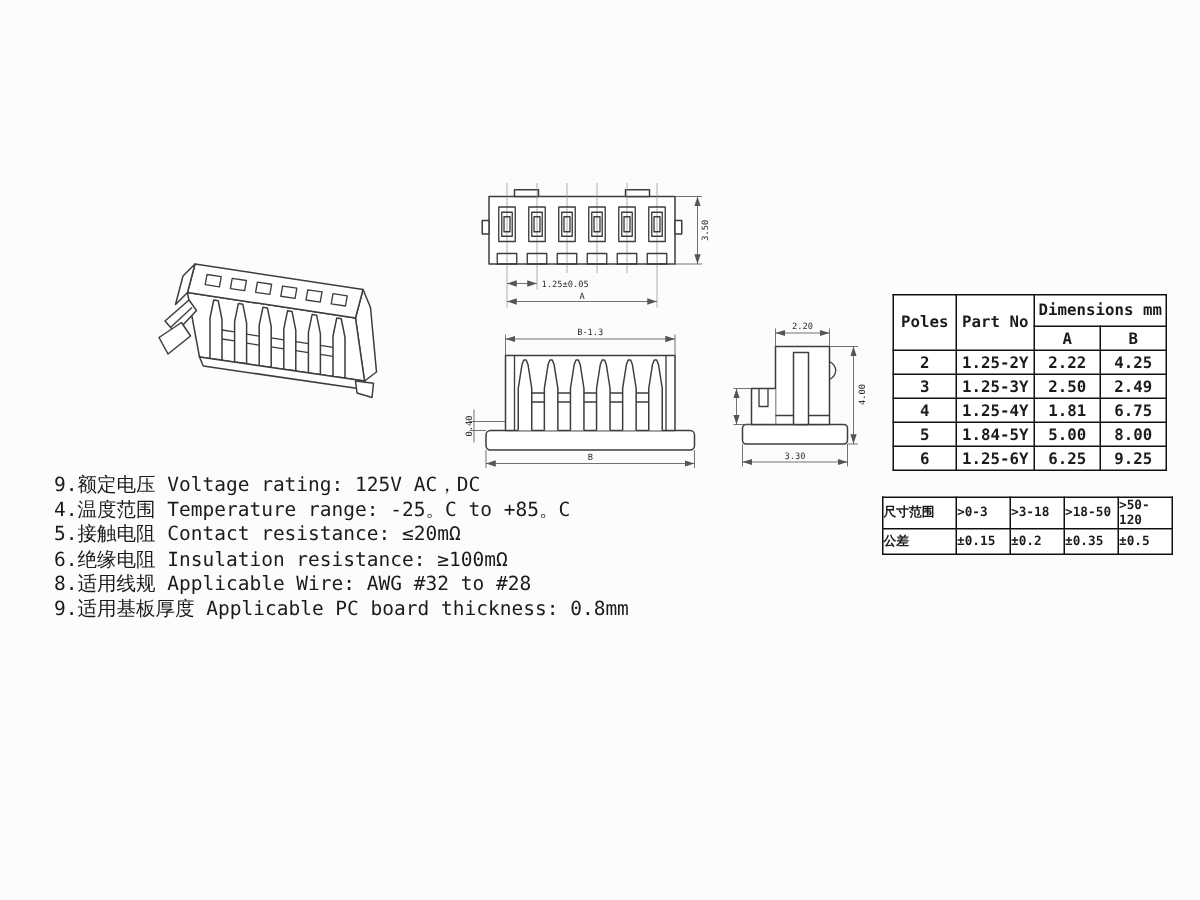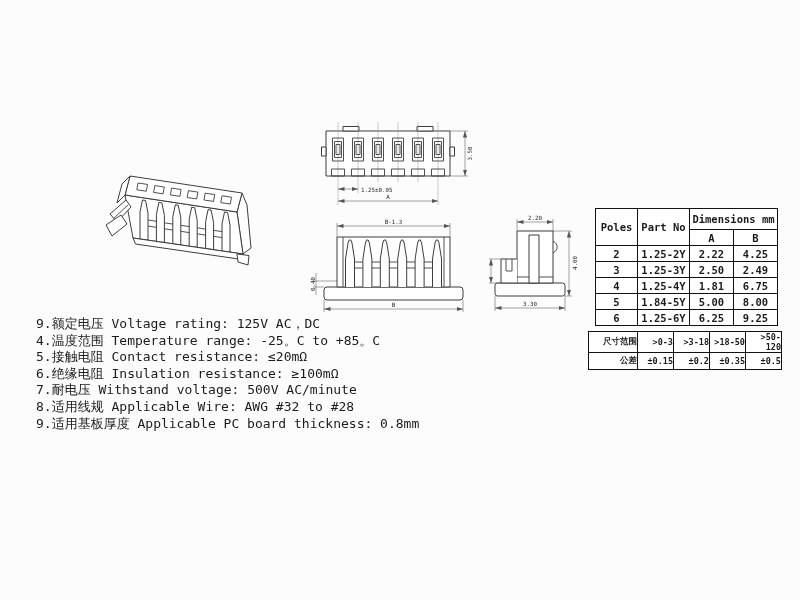--- a/index.html
+++ b/index.html
@@ -10,27 +10,27 @@
   .out{fill:#ffffff;stroke:#3d3d3d;stroke-width:1;stroke-linejoin:round;}
   .ln{fill:none;stroke:#3d3d3d;stroke-width:.9;stroke-linejoin:round;}
   .cl{stroke:#8a8a8a;stroke-width:.45;fill:none;}
   .dim{stroke:#555;stroke-width:.55;fill:none;}
   text.d{font-family:"DejaVu Sans Mono",monospace;font-size:5.8px;fill:#2e2e2e;}
   
   .specs{position:absolute;left:36px;top:316px;}
   .specs div{font-size:13px;line-height:16.6px;white-space:pre;}
   
   table{border-collapse:collapse;position:absolute;table-layout:fixed;background:#fff;}
-  .dims{left:595px;top:208px;width:182px;border:1.6px solid #111;}
+  .dims{left:595px;top:196px;width:182px;border:1.6px solid #111;}
   .dims th,.dims td{border:1px solid #111;font:bold 10.5px "DejaVu Sans Mono",monospace;
         text-align:center;vertical-align:middle;padding:0;}
   .dims tr.hr1{height:21px}.dims tr.hr2{height:16px}.dims tr.dr{height:16px}
   .tol{left:588px;top:331px;width:193px;border:1.4px solid #111;}
   .tol td{border:1px solid #111;font:bold 8.5px "DejaVu Sans Mono",monospace;
-        text-align:right;vertical-align:middle;height:16px;padding:0;}
+        text-align:left;vertical-align:middle;height:16px;padding:0;}
 </style>
 </head>
 <body>
 
 <div class="page">
 
   <svg class="view" style="left:100px;top:162px" width="170" height="150" viewBox="0 0 170 150">
     <g>
 
       <polygon class="out" points="142,31 147,43 151,86 143,92 137,50"></polygon>
@@ -259,18 +259,17 @@
       <td>±0.5</td>
     </tr>
   </tbody>
     </table>
 
   <div class="specs">
     <div>9.额定电压 Voltage rating: 125V AC，DC</div>
     <div>4.温度范围 Temperature range: -25。C to +85。C</div>
     <div>5.接触电阻 Contact resistance: ≤20mΩ</div>
     <div>6.绝缘电阻 Insulation resistance: ≥100mΩ</div>
-    <div>7.耐电压 Withstand voltage: 500V AC/minute</div>
     <div>8.适用线规 Applicable Wire: AWG #32 to #28</div>
     <div>9.适用基板厚度 Applicable PC board thickness: 0.8mm</div>
   </div>
 
 </div>
 
 </body></html>

